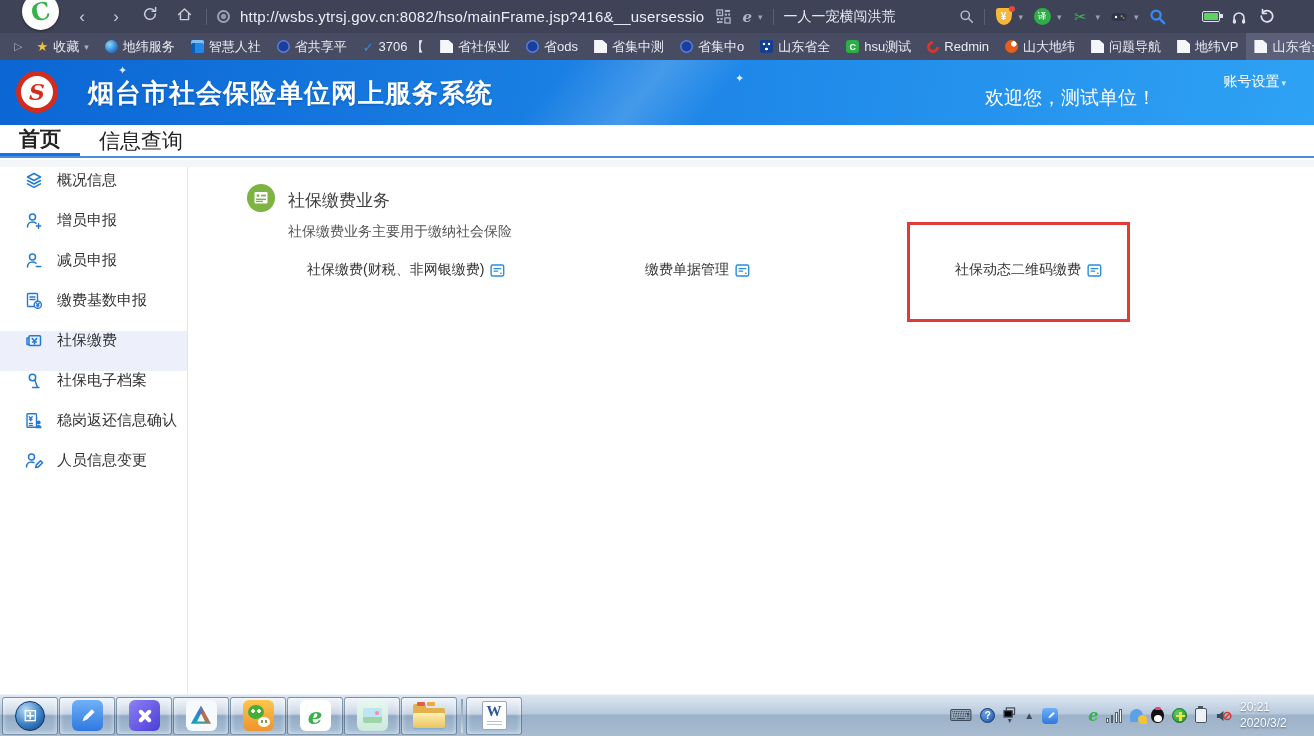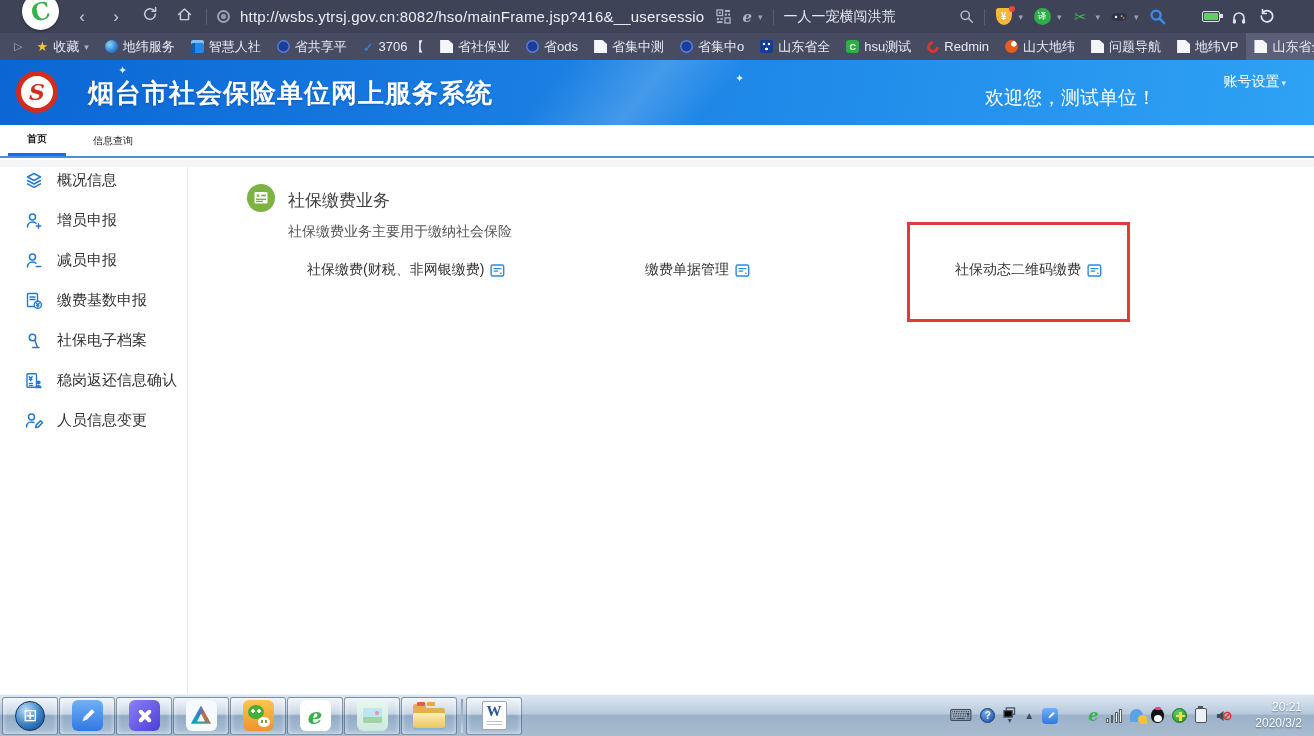--- a/index.html
+++ b/index.html
@@ -76,21 +76,21 @@
   .site-logo b { color:#d42b1f; font-family:"DejaVu Serif",serif; font-style:italic; font-weight:bold; font-size:22px; }
   .site-title { position:absolute; left:88px; top:16px; font-size:26px; font-weight:bold; letter-spacing:1px;
     text-shadow:0 1px 2px rgba(0,40,100,.35); }
   .sparkle { position:absolute; color:rgba(255,255,255,.85); font-size:11px; }
   .welcome { position:absolute; right:158px; top:25px; font-size:19px; }
   .account { position:absolute; right:28px; top:13px; font-size:14px; cursor:pointer; }
   .account .ddv { color:#dce9fb; font-size:9px; margin-left:2px;}
   
   .tabbar { position:absolute; top:125px; left:0; width:1314px; height:33px; background:#fff;
     border-bottom:2px solid #4a8fd8; display:flex; }
-  .tab { height:100%; padding:12px 19px; display:flex; align-items:center; font-size:10px; color:#222; cursor:pointer;margin-left:8px; }
+  .tab { height:100%; padding:12px 19px; display:flex; align-items:center; font-size:21px; color:#222; cursor:pointer; }
   .tab.active { font-weight:bold; border-bottom:3px solid #1270e8; }
   .substrip { position:absolute; top:160px; left:0; width:1314px; height:7px; background:#f4f5f7; }
   
   .content { position:absolute; top:167px; left:0; width:1314px; height:527px; display:flex; background:#fdfdfd;}
   .sidebar { width:188px; background:#fff; border-right:1px solid #e6e6e6; padding-top:4px; }
   .side-item { height:40px; display:flex; align-items:flex-start; gap:13px; padding-left:24px;
     font-size:15px; color:#333; cursor:pointer; }
   .side-item.active { background:#edf0fa; }
   .side-item svg { flex:none; }
   .mainarea { flex:1; position:relative; background:#fff; }
@@ -159,21 +159,21 @@
   .msg-b { width:13px; height:13px; border-radius:50% 50% 50% 12%; background:#5aa2e8; position:relative;}
   .msg-b:after { content:""; position:absolute; right:-4px; bottom:-2px; width:9px; height:9px; border-radius:50% 50% 12% 50%; background:#f5c33b;}
   .qq { width:13px; height:15px; border-radius:50% 50% 46% 46%; background:#111; position:relative;}
   .qq:before { content:""; position:absolute; left:2.5px; bottom:1px; width:8px; height:7px; border-radius:50%; background:#fff;}
   .qq:after { content:""; position:absolute; left:3.5px; top:-1px; width:6px; height:3px; border-radius:2px; background:#e84393;}
   .safe360 { width:15px; height:15px; border-radius:50%; background:radial-gradient(circle at 35% 30%,#5ecb62,#1f9235); position:relative; border:1px solid #14702a;}
   .safe360:before { content:""; position:absolute; left:6px; top:2.5px; width:2.5px; height:9px; background:#f5e13b;}
   .safe360:after { content:""; position:absolute; left:2.5px; top:5.8px; width:9px; height:2.5px; background:#f5e13b;}
   .clip { width:12px; height:15px; border:1.5px solid #4a5561; border-radius:2px; background:#eef2f6; position:relative;}
   .clip:before { content:""; position:absolute; left:2px; top:-3px; width:5px; height:3px; background:#4a5561;}
-  .clock { text-align:right; color:#fdfeff; font-size:12px; line-height:1.3; text-shadow:0 1px 2px rgba(10,40,80,.55); min-width:62px;}
+  .clock { text-align:left; color:#fdfeff; font-size:12px; line-height:1.3; text-shadow:0 1px 2px rgba(10,40,80,.55); min-width:62px;}
 </style>
 </head>
 <body>
 
 <div class="screen">
 
   <div class="chrome">
     <div class="blogo">
         <b>C</b>
       </div>
@@ -397,20 +397,30 @@
         <svg width="20" height="20" viewBox="0 0 20 20">
             <g stroke="#2479d2" stroke-width="1.4" fill="none" stroke-linecap="round">
               <rect x="3.5" y="2.5" width="10" height="13" rx="1"></rect>
               <path d="M6 6h5M6 8.5h5"></path>
               <circle cx="13.8" cy="13.8" r="3.6" fill="#fff"></circle>
               <path d="M12.4 12.2l1.4 1.7 1.4-1.7M13.8 13.9v2.1M12.7 14.8h2.2"></path>
             </g>
           </svg>
         <span>缴费基数申报</span>
       </div>
+      <div class="side-item active">
+        <svg width="20" height="20" viewBox="0 0 20 20">
+            <g stroke="#2479d2" stroke-width="1.5" fill="none" stroke-linecap="round" stroke-linejoin="round">
+              <path d="M4.5 7H3v6.5h2"></path>
+              <rect x="5" y="4.8" width="11.5" height="9.8" rx="1"></rect>
+              <path d="M8.3 7.4l2.2 2.6 2.2-2.6M10.5 10v2.9M8.6 11h3.8"></path>
+            </g>
+          </svg>
+        <span>社保缴费</span>
+      </div>
       <div class="side-item">
         <svg width="20" height="20" viewBox="0 0 20 20">
             <g stroke="#2479d2" stroke-width="1.5" fill="none" stroke-linecap="round">
               <circle cx="8.5" cy="6.5" r="3.2"></circle>
               <path d="M10.8 9.3 13.4 16M8.5 16.5H15"></path>
             </g>
           </svg>
         <span>社保电子档案</span>
       </div>
       <div class="side-item">

